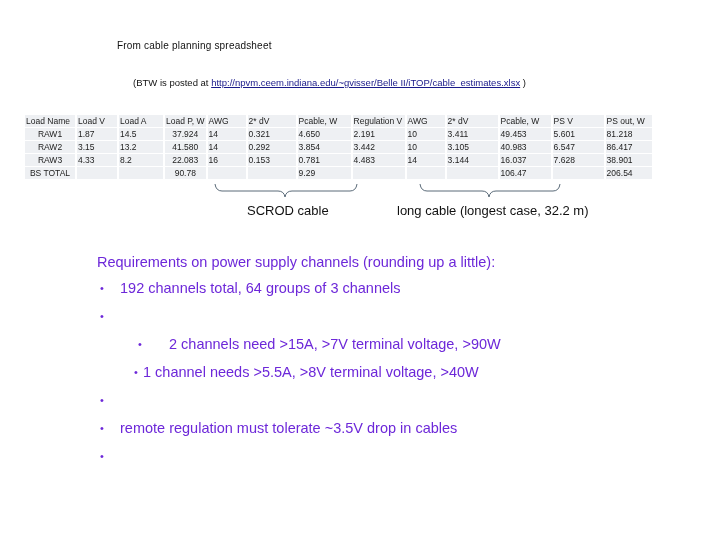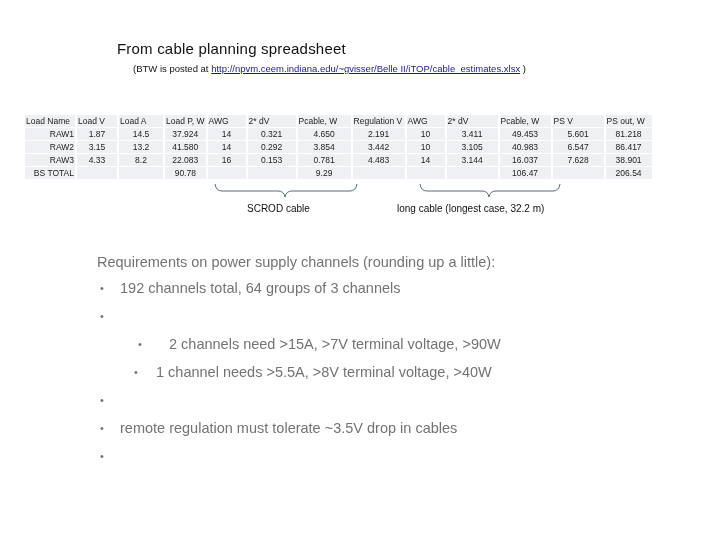--- a/index.html
+++ b/index.html
@@ -1,56 +1,56 @@
 <!DOCTYPE html>
 <html><head>
 <meta charset="utf-8">
 <style>
   html, body { margin:0; padding:0; }
   body {
     width:720px; height:540px; background:#ffffff; position:relative; overflow:hidden;
     font-family:"Liberation Sans", "DejaVu Sans", sans-serif; color:#000;
   }
   .title {
-    position:absolute; left:117px; top:40px; font-size:15px; color:#111;
+    position:absolute; left:117px; top:40px; font-size:10px; color:#111;
     letter-spacing:0.2px;
   }
   .subtitle {
-    position:absolute; left:133px; top:63px; font-size:9.5px; color:#111;
+    position:absolute; left:133px; top:77px; font-size:9.5px; color:#111;
   }
   .subtitle a { color:#1a1a8a; text-decoration:underline; }
 
   table.sheet {
     position:absolute; left:23px; top:114px; border-collapse:separate; border-spacing:2px 1px;
     font-size:8.5px; color:#222;
   }
   table.sheet td {
     height:12px; padding:0 1px; line-height:12px; white-space:nowrap; background:#eef0f3;
   }
   table.sheet tr.header td { background:#eef0f3; text-align:left; }
-  table.sheet td.num { text-align:center; }
-  table.sheet td.txt { text-align:right; }
+  table.sheet td.num { text-align:left; }
+  table.sheet td.txt { text-align:center; }
   table.sheet td.center { text-align:center; }
 
   .brace { position:absolute; }
   .brace-label {
-    position:absolute; font-size:10px; color:#111;
+    position:absolute; font-size:13px; color:#111;
   }
 
   .req {
-    position:absolute; left:97px; top:252px; width:600px; color:#737373;
+    position:absolute; left:97px; top:252px; width:600px; color:#6d28d9;
   }
   .req-heading { font-size:14.5px; margin:0; height:26px; line-height:20px; }
   .bullet-row { position:relative; font-size:14.5px; line-height:20px; height:28px; }
   .bullet-row .dot { position:absolute; left:3px; top:0; font-size:11px; }
   .bullet-row .text { position:absolute; left:23px; top:0; white-space:nowrap; }
   .bullet-row.sub .dot { left:41px; }
   .bullet-row.sub .text { left:72px; }
   .bullet-row.sub2 .dot { left:37px; }
-  .bullet-row.sub2 .text { left:59px; }
+  .bullet-row.sub2 .text { left:46px; }
   .bullet-row.multi { height:44px; }
   .bullet-row.multi .text { white-space:normal; width:440px; }
 </style>
 </head>
 <body>
 
 <div class="title">From cable planning spreadsheet</div>
 <div class="subtitle">
   <span>(BTW is posted at </span><a>http://npvm.ceem.indiana.edu/~gvisser/Belle II/iTOP/cable_estimates.xlsx</a><span> )</span>
 </div>

